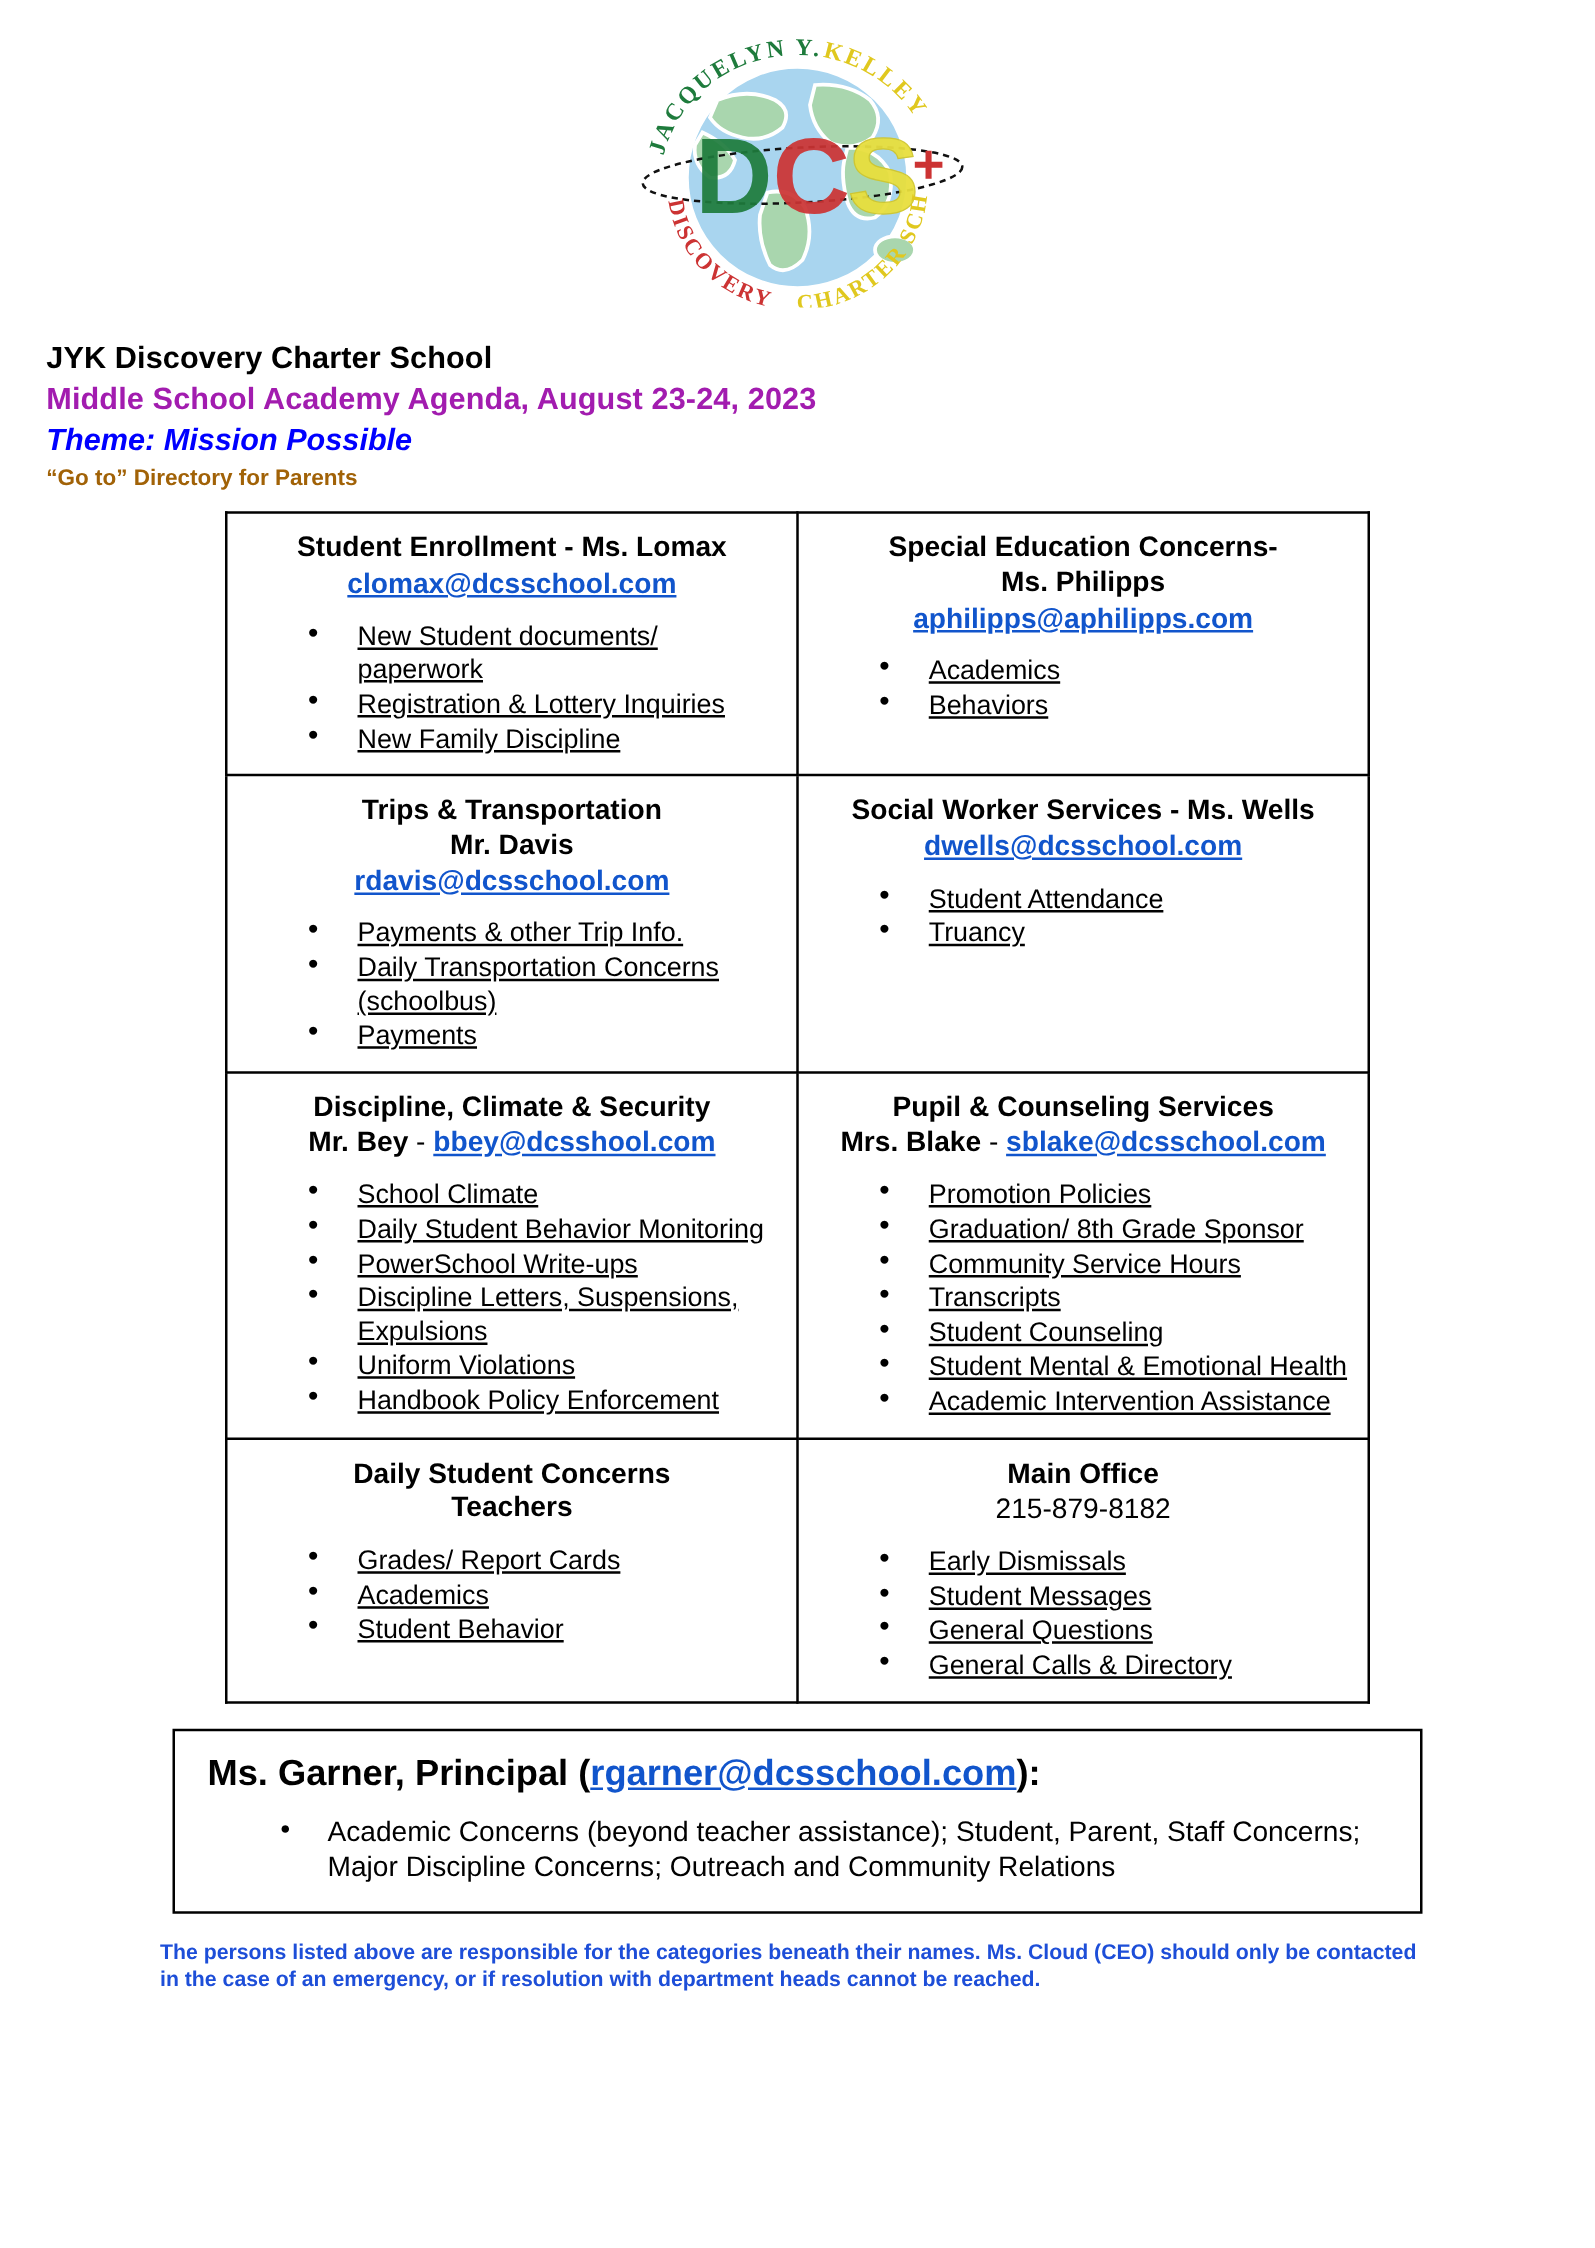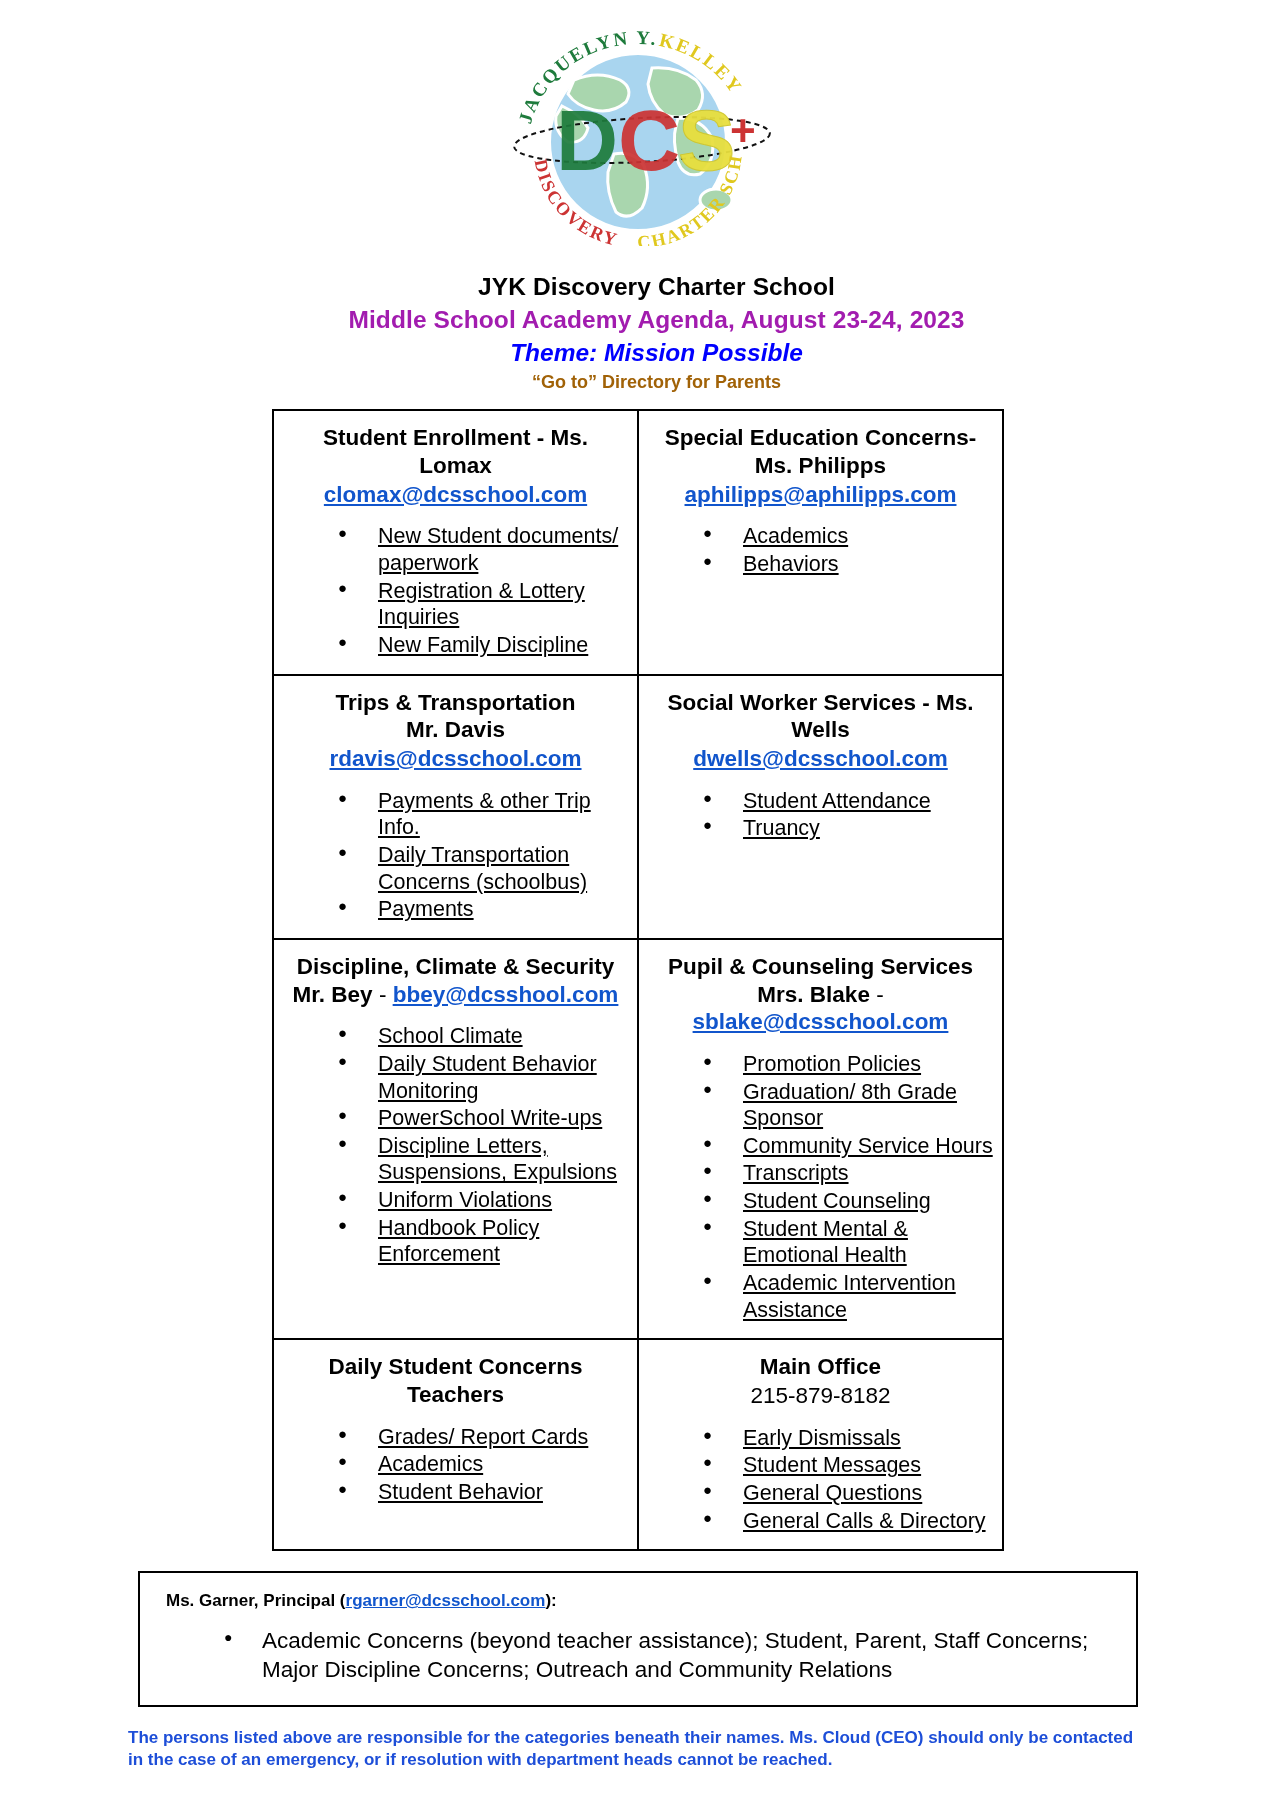--- a/index.html
+++ b/index.html
@@ -10,31 +10,31 @@
     -webkit-font-smoothing:antialiased;
   }
   .page{width:1276px;height:1798px;position:relative;box-sizing:border-box;}
 
   
   .logo-wrap{width:100%;display:flex;justify-content:center;padding-top:22px;}
   .logo{position:relative;width:272px;height:224px;}
   .logo svg{display:block;width:272px;height:224px;}
 
   
-  .titles{margin-top:26px;text-align:center;line-height:1.26;margin-left:37px;}
+  .titles{margin-top:26px;text-align:left;line-height:1.26;margin-left:37px;}
   .t-line1{font-size:24.5px;font-weight:bold;color:#000;letter-spacing:.1px;}
   .t-line2{font-size:24.5px;font-weight:bold;color:#a21caf;letter-spacing:.1px;margin-top:2px;}
   .t-line3{font-size:24.5px;font-weight:bold;font-style:italic;color:#0000ff;margin-top:2px;}
   .t-line4{font-size:18px;font-weight:bold;color:#a16207;margin-top:2px;}
 
   
   .tbl-wrap{margin-top:16px;display:flex;justify-content:center;}
   table.dir{
     border-collapse:collapse;
-    width:732px;
+    width:916px;
     table-layout:fixed;
   }
   table.dir td{
     border:2.5px solid #000;
     vertical-align:top;
     padding:10px 8px 14px 8px;
     width:50%;
   }
   .cell-head{
     text-align:center;
@@ -75,21 +75,21 @@
   }
 
   
   .prin-wrap{margin-top:20px;display:flex;justify-content:center;}
   .prin{
     width:1000px;
     border:2.5px solid #000;
     box-sizing:border-box;
     padding:18px 26px 20px 26px;
   }
-  .prin-head{font-size:17px;font-weight:bold;}
+  .prin-head{font-size:29px;font-weight:bold;}
   .prin-list{
     margin:16px 0 0 0;padding:0 0 0 58px;list-style:none;
     font-size:22.5px;line-height:1.27;
   }
   .prin-list li{position:relative;padding-left:38px;}
   .prin-list li::before{
     content:"\25CF";position:absolute;left:0;top:-1px;font-size:14px;line-height:1.6;
   }
 
   

